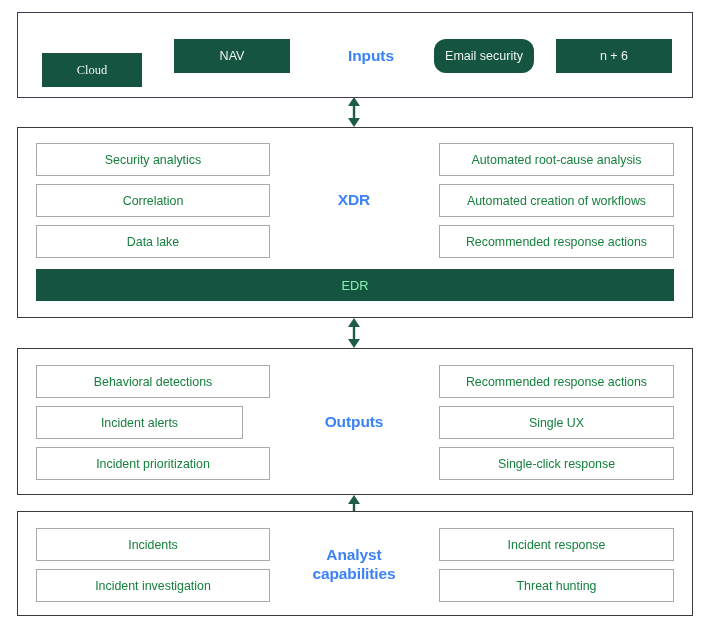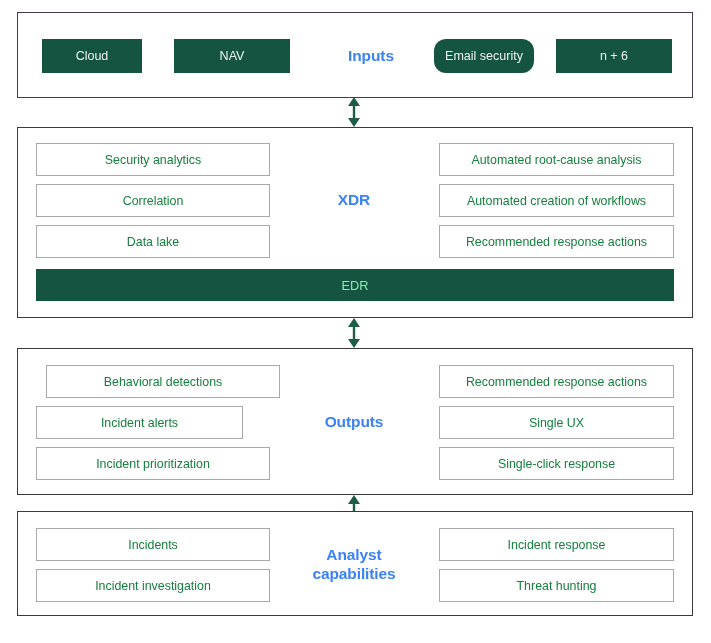--- a/index.html
+++ b/index.html
@@ -113,21 +113,21 @@
   .connector svg { display: block; }
 </style>
 </head>
 <body>
 
 <div id="diagram">
 
   <div class="panel inputs-panel" style="top:12px; height:86px;">
     <div class="panel-inner">
       <div class="chip-row">
-        <div class="chip" style="left:24px;  top:26px; width:100px; height:34px;">Cloud</div>
+        <div class="chip" style="left:24px;  top:40px; width:100px; height:34px;font-family:Liberation Serif, serif;">Cloud</div>
         <div class="chip" style="left:156px; top:26px; width:116px; height:34px;">NAV</div>
         <div class="chip" style="left:416px; top:26px; width:100px; height:34px;border-radius:12px;">Email security</div>
         <div class="chip" style="left:538px; top:26px; width:116px; height:34px;">n + 6</div>
       </div>
       <div class="center-label" style="left:353px; top:43px; transform:translate(-50%,-50%);">Inputs</div>
     </div>
   </div>
 
   <div class="connector" style="top:97px; height:30px; left:354px;">
     <svg width="26" height="30" viewBox="0 0 26 30">
@@ -158,21 +158,21 @@
     <svg width="26" height="30" viewBox="0 0 26 30">
       <line x1="13" y1="6" x2="13" y2="24" stroke="#1f5c46" stroke-width="2.4"></line>
       <polygon points="13,0 19,9 7,9" fill="#1f5c46"></polygon>
       <polygon points="13,30 19,21 7,21" fill="#1f5c46"></polygon>
     </svg>
   </div>
 
   <div class="panel outputs-panel" style="top:348px; height:147px;">
     <div class="panel-inner">
 
-      <div class="obox" style="left:28px; top:16px; width:234px; height:33px;">Behavioral detections</div>
+      <div class="obox" style="left:18px; top:16px; width:234px; height:33px;">Behavioral detections</div>
       <div class="obox" style="left:18px; top:57px; width:207px; height:33px;">Incident alerts</div>
       <div class="obox" style="left:18px; top:98px; width:234px; height:33px;">Incident prioritization</div>
 
       <div class="obox" style="left:421px; top:16px; width:235px; height:33px;">Recommended response actions</div>
       <div class="obox" style="left:421px; top:57px; width:235px; height:33px;">Single UX</div>
       <div class="obox" style="left:421px; top:98px; width:235px; height:33px;">Single-click response</div>
 
       <div class="center-label" style="left:336px; top:73px; transform:translate(-50%,-50%);">Outputs</div>
     </div>
   </div>

